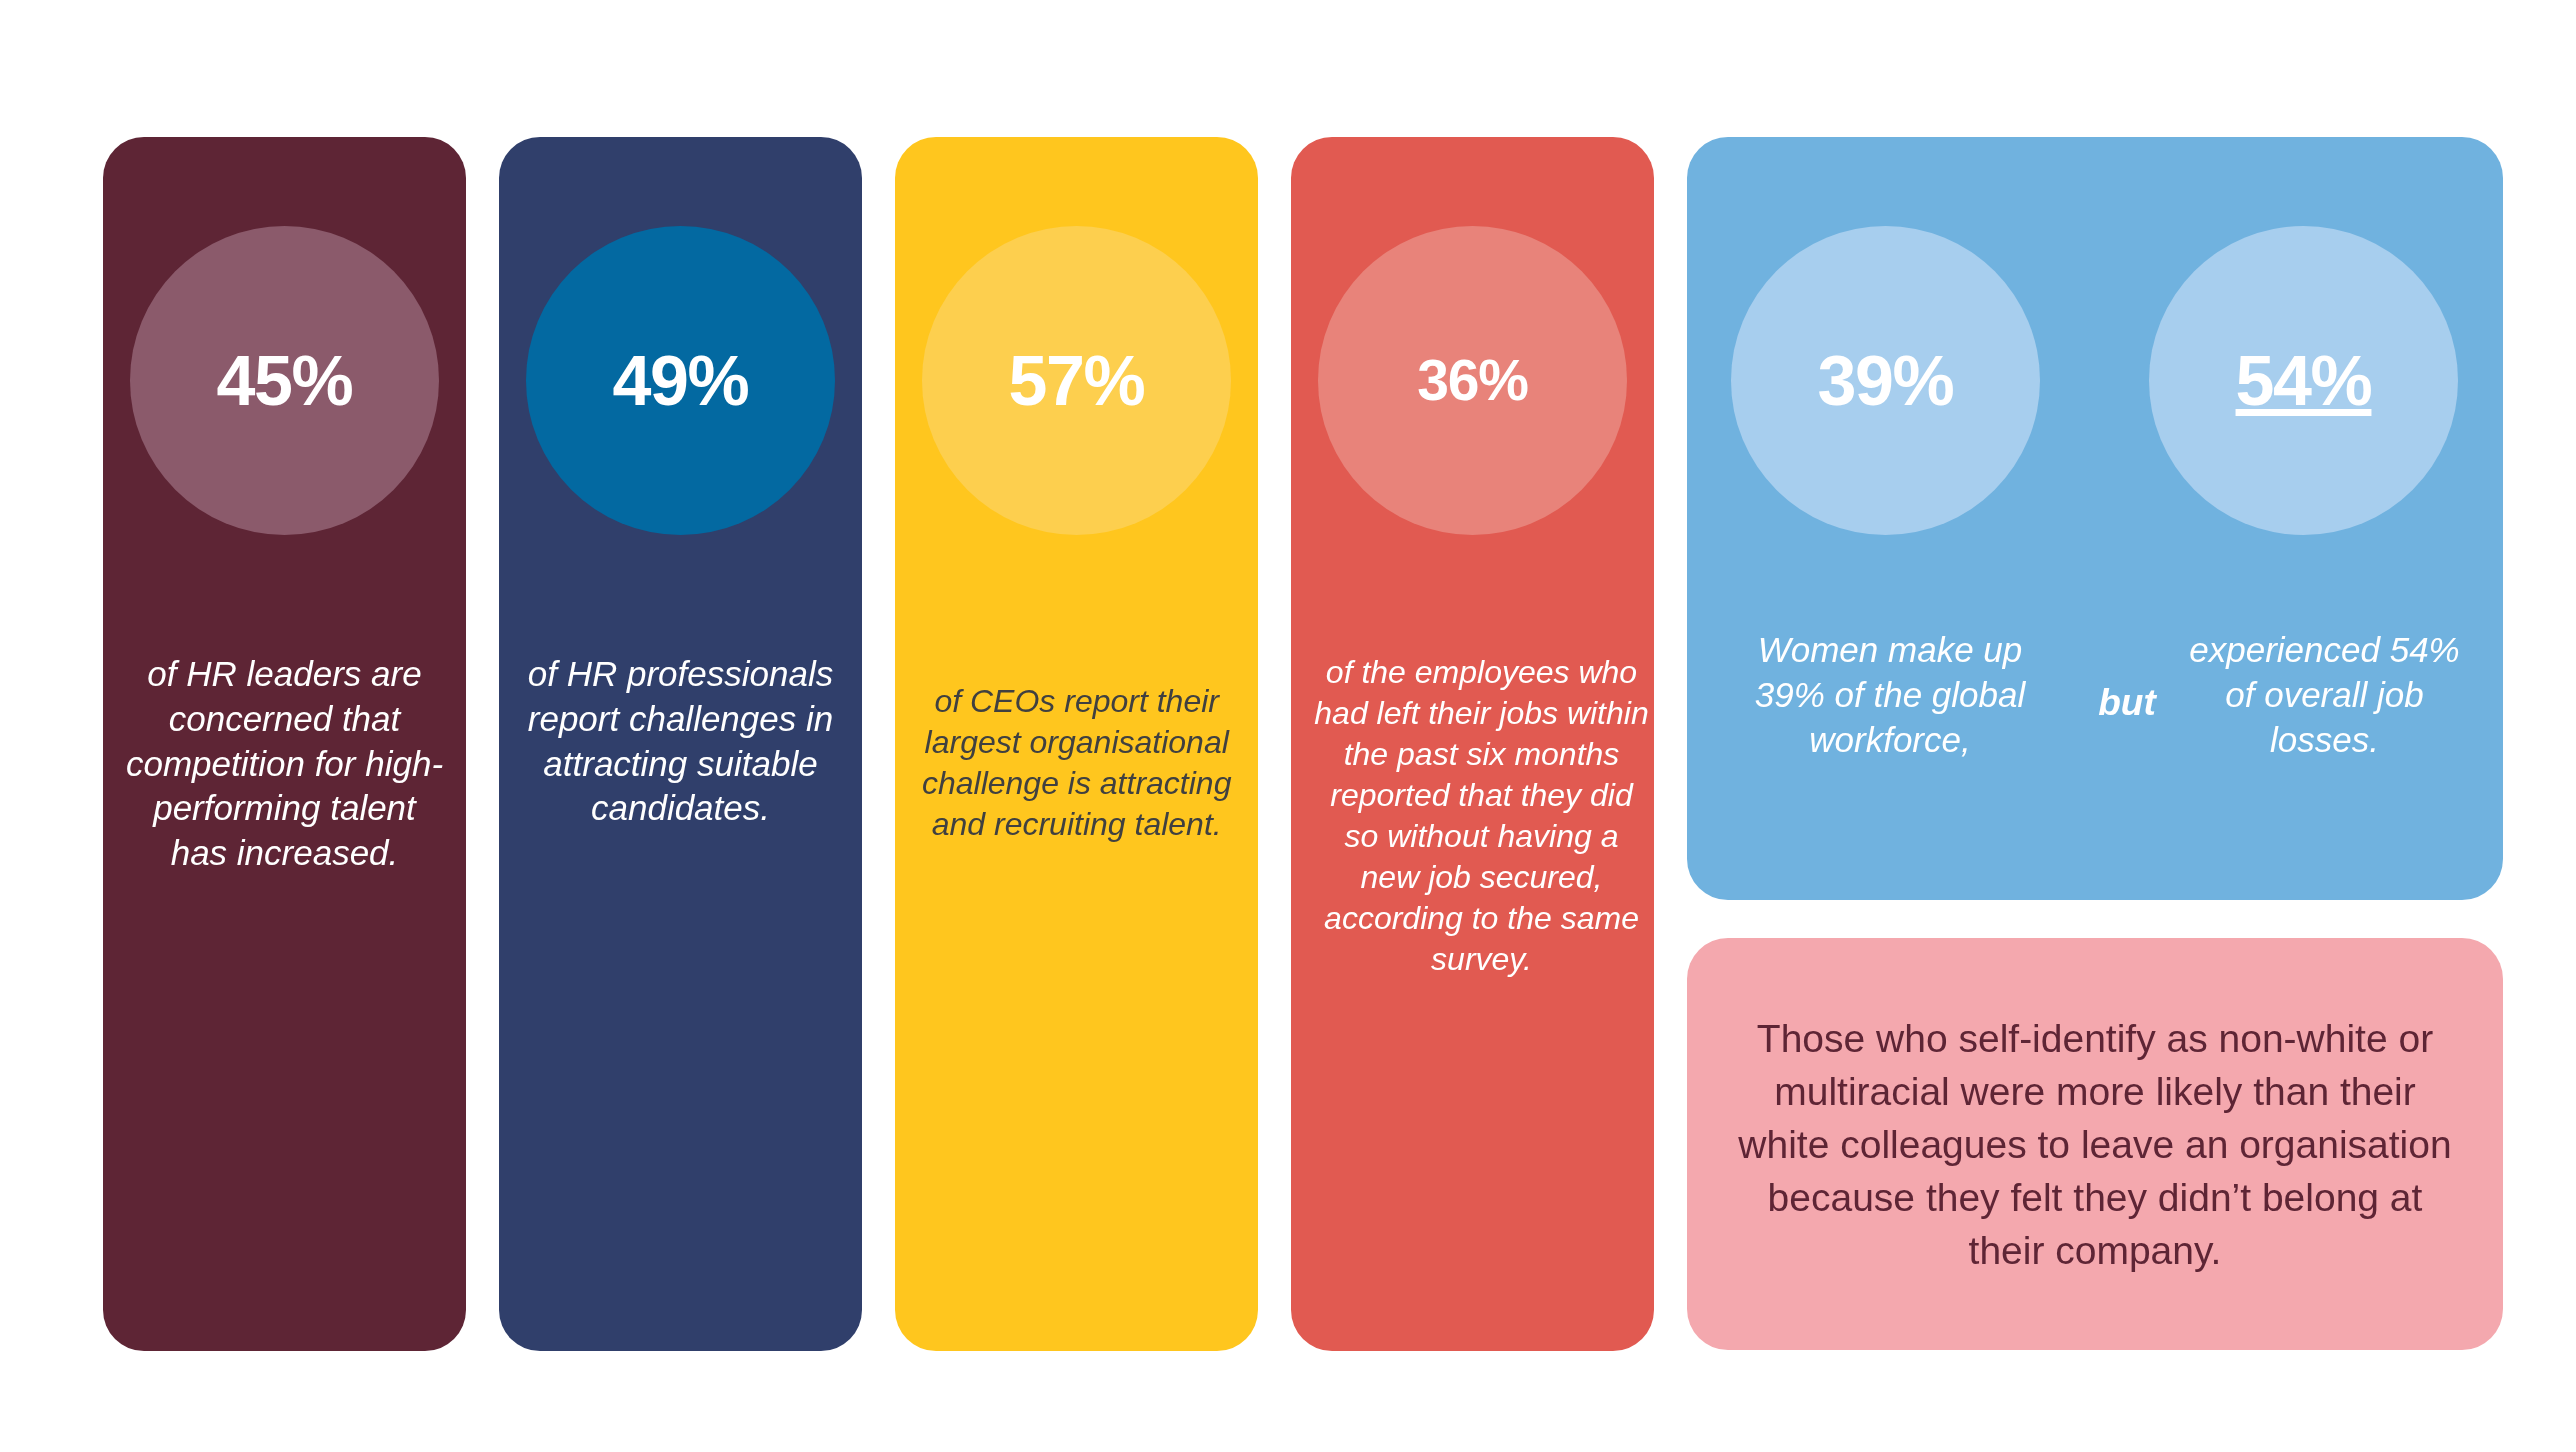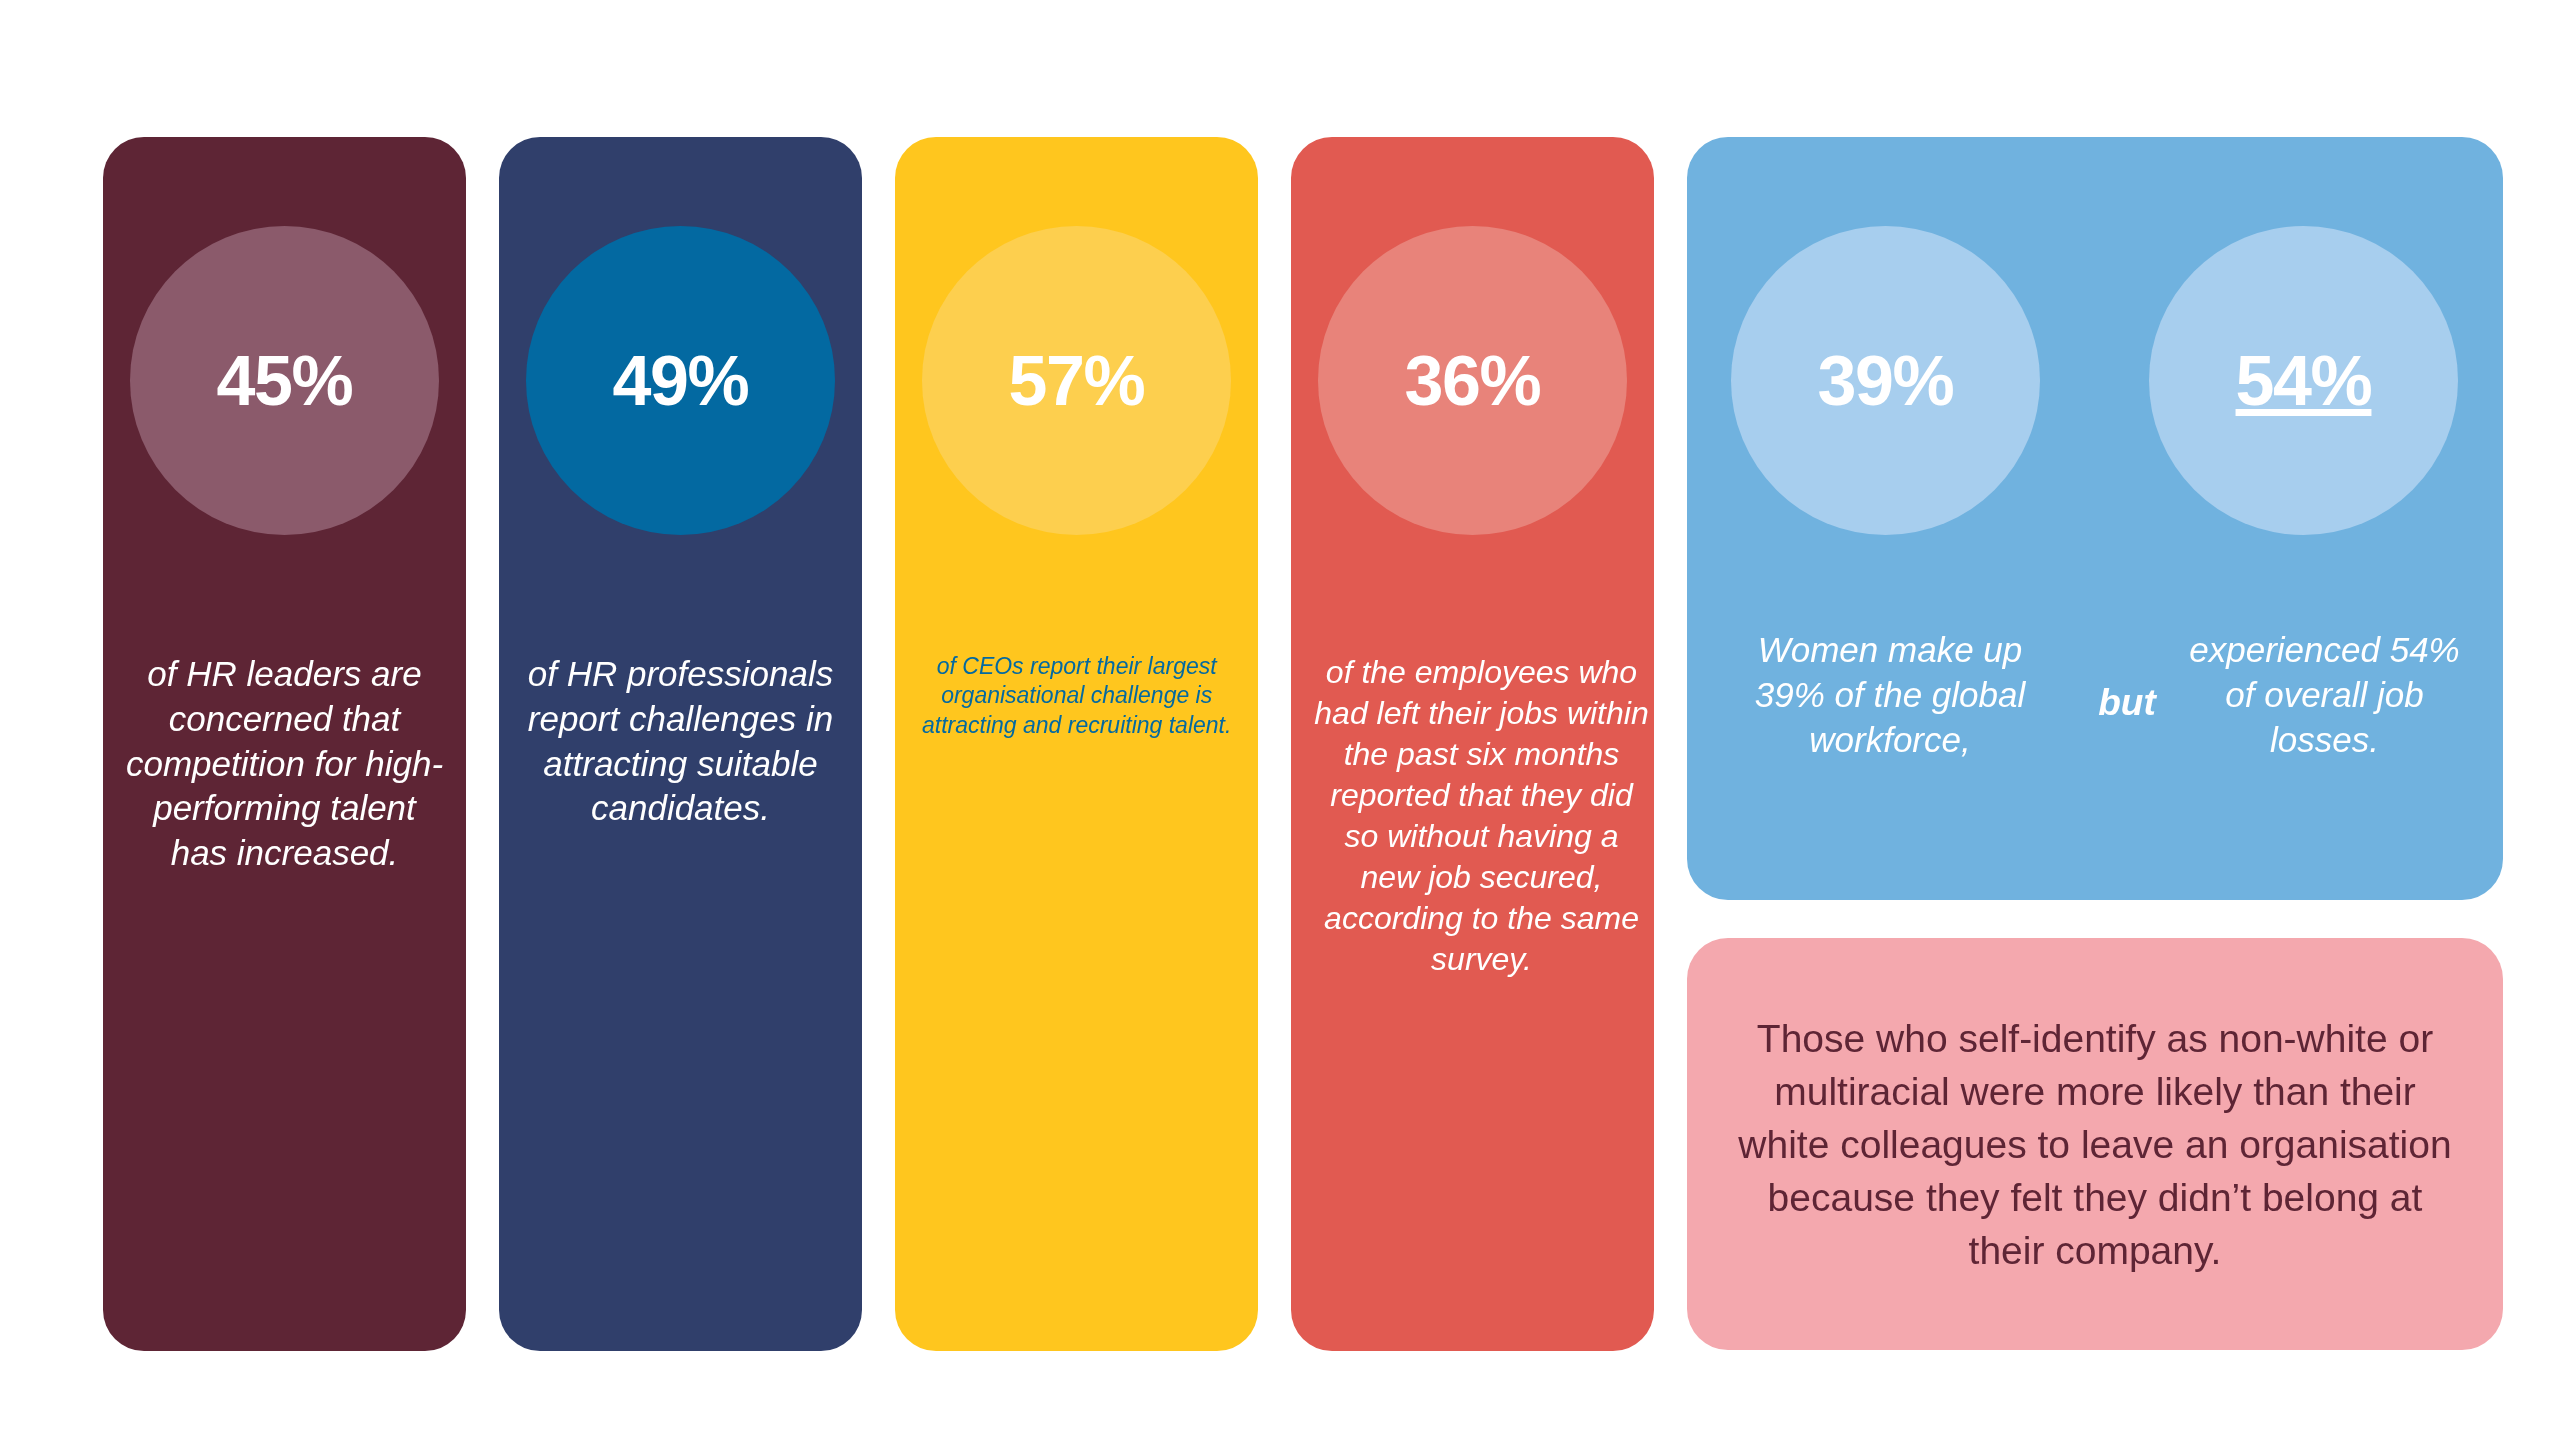--- a/index.html
+++ b/index.html
@@ -93,36 +93,36 @@
     width: 363px; height: 1214px;
     background: #FFC61E;
   }
   #circle-57 {
     left: 27px; top: 89px;
     width: 309px; height: 309px;
     background: #FDCF4E;
   }
   #circle-57 .stat-value { font-size: 70px; }
   #text-yellow {
-    left: 7.7px; top: 507px; width: 348px;
-    color: #0369a1; font-size: 23px;
+    left: 7.7px; top: 536px; width: 348px;
+    color: #404040; font-size: 32px;
   }
 
   
   #card-red {
     left: 1275px; top: 121px;
     width: 363px; height: 1214px;
     background: #E15A51;
   }
   #circle-36 {
     left: 27px; top: 89px;
     width: 309px; height: 309px;
     background: #E8837A;
   }
-  #circle-36 .stat-value { font-size: 70px; }
+  #circle-36 .stat-value { font-size: 57px; }
   #text-red {
     left: 13px; top: 507px; width: 355px;
     color: #ffffff; font-size: 32px;
   }
 
   
   #card-blue {
     left: 1671px; top: 121px;
     width: 816px; height: 763px;
     background: #70B2DF;

